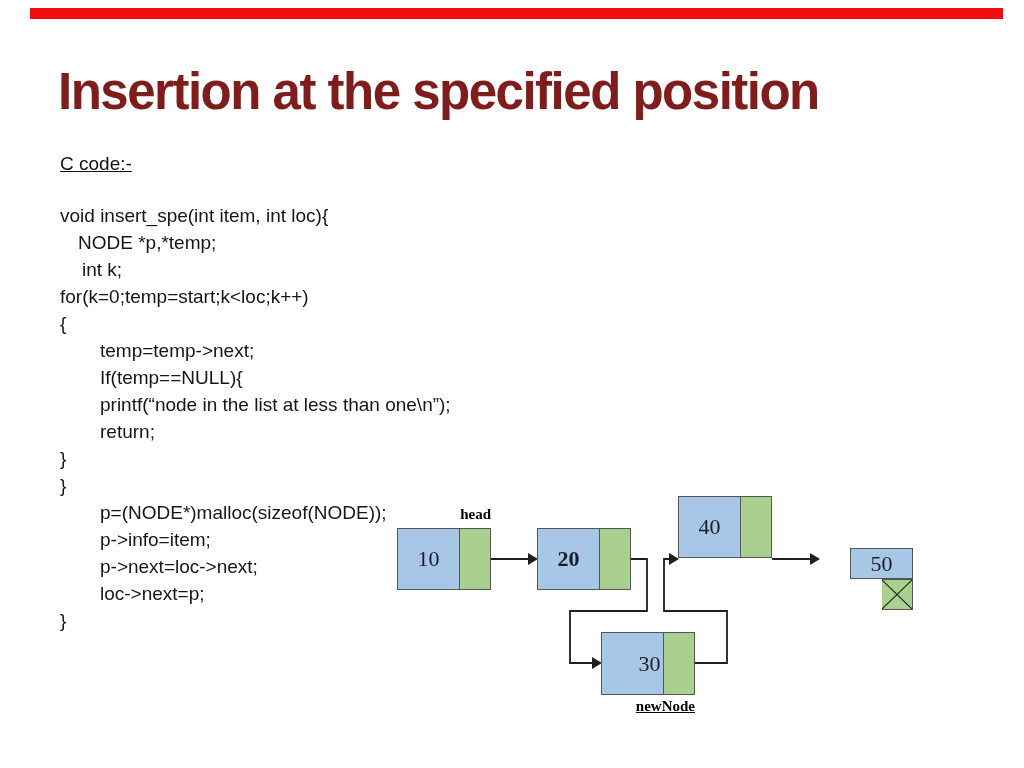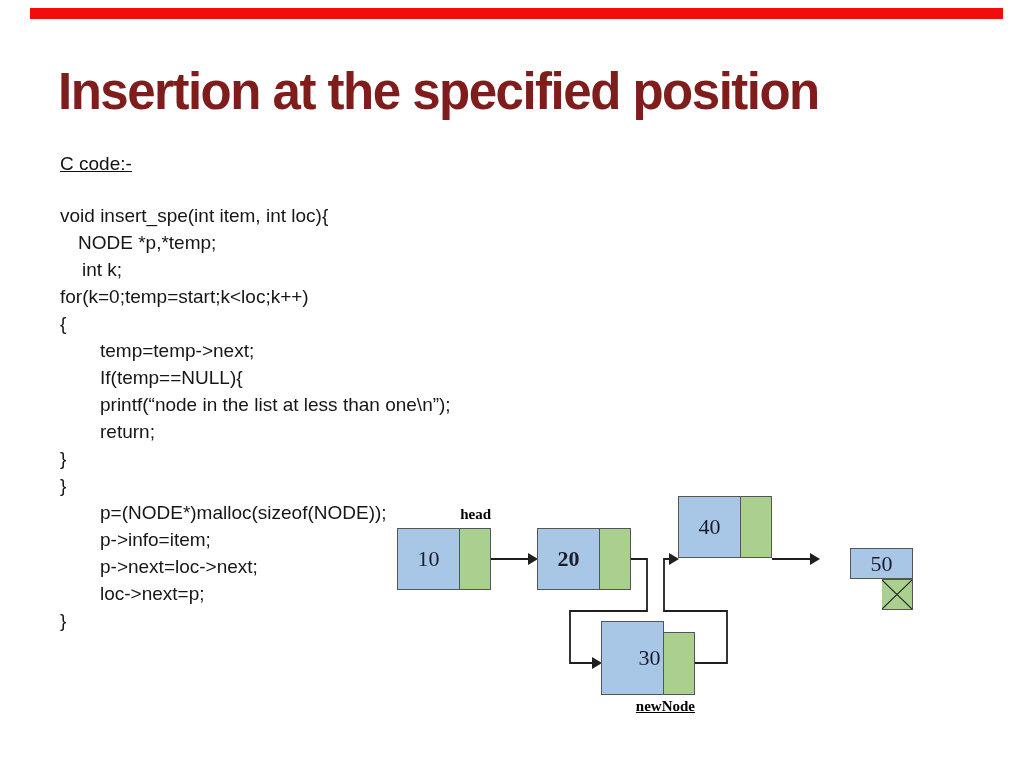--- a/index.html
+++ b/index.html
@@ -98,19 +98,19 @@
     <div class="cell info">50</div>
     <div class="cell next">
       <svg class="x-mark" viewBox="0 0 31 60" preserveAspectRatio="none">
         <line x1="0" y1="0" x2="31" y2="60" stroke="#222" stroke-width="1.5"></line>
         <line x1="31" y1="0" x2="0" y2="60" stroke="#222" stroke-width="1.5"></line>
       </svg>
     </div>
   </div>
 
   <div class="node" style="left:601px;top:632px;height:63px;">
-    <div class="cell info" style="height:74px;padding-left:34px;">30</div>
+    <div class="cell info" style="height:63px;padding-left:34px;">30</div>
     <div class="cell next" style="height:63px;"></div>
   </div>
 
   <div class="node-label" style="left:601px;top:698px;width:94px;text-decoration:underline;">newNode</div>
 
 </div>
 
 </body></html>

